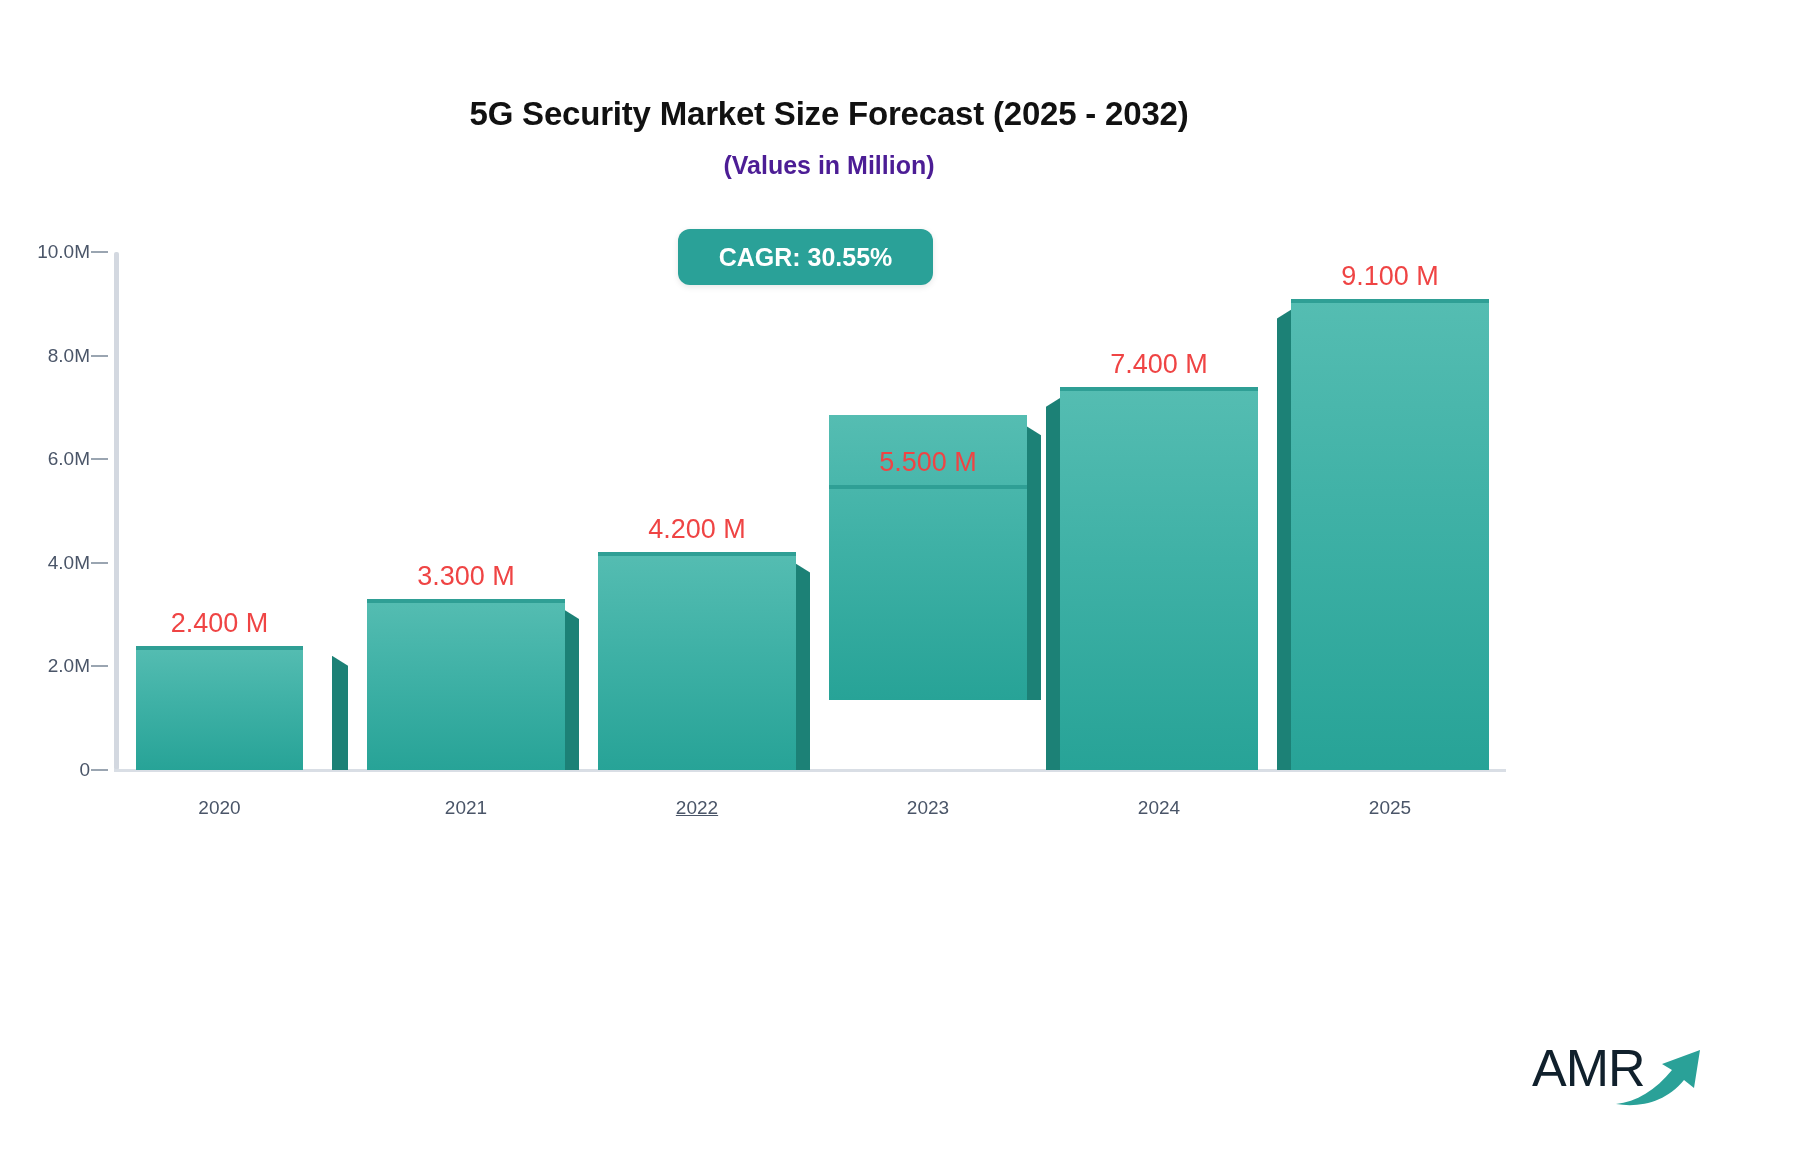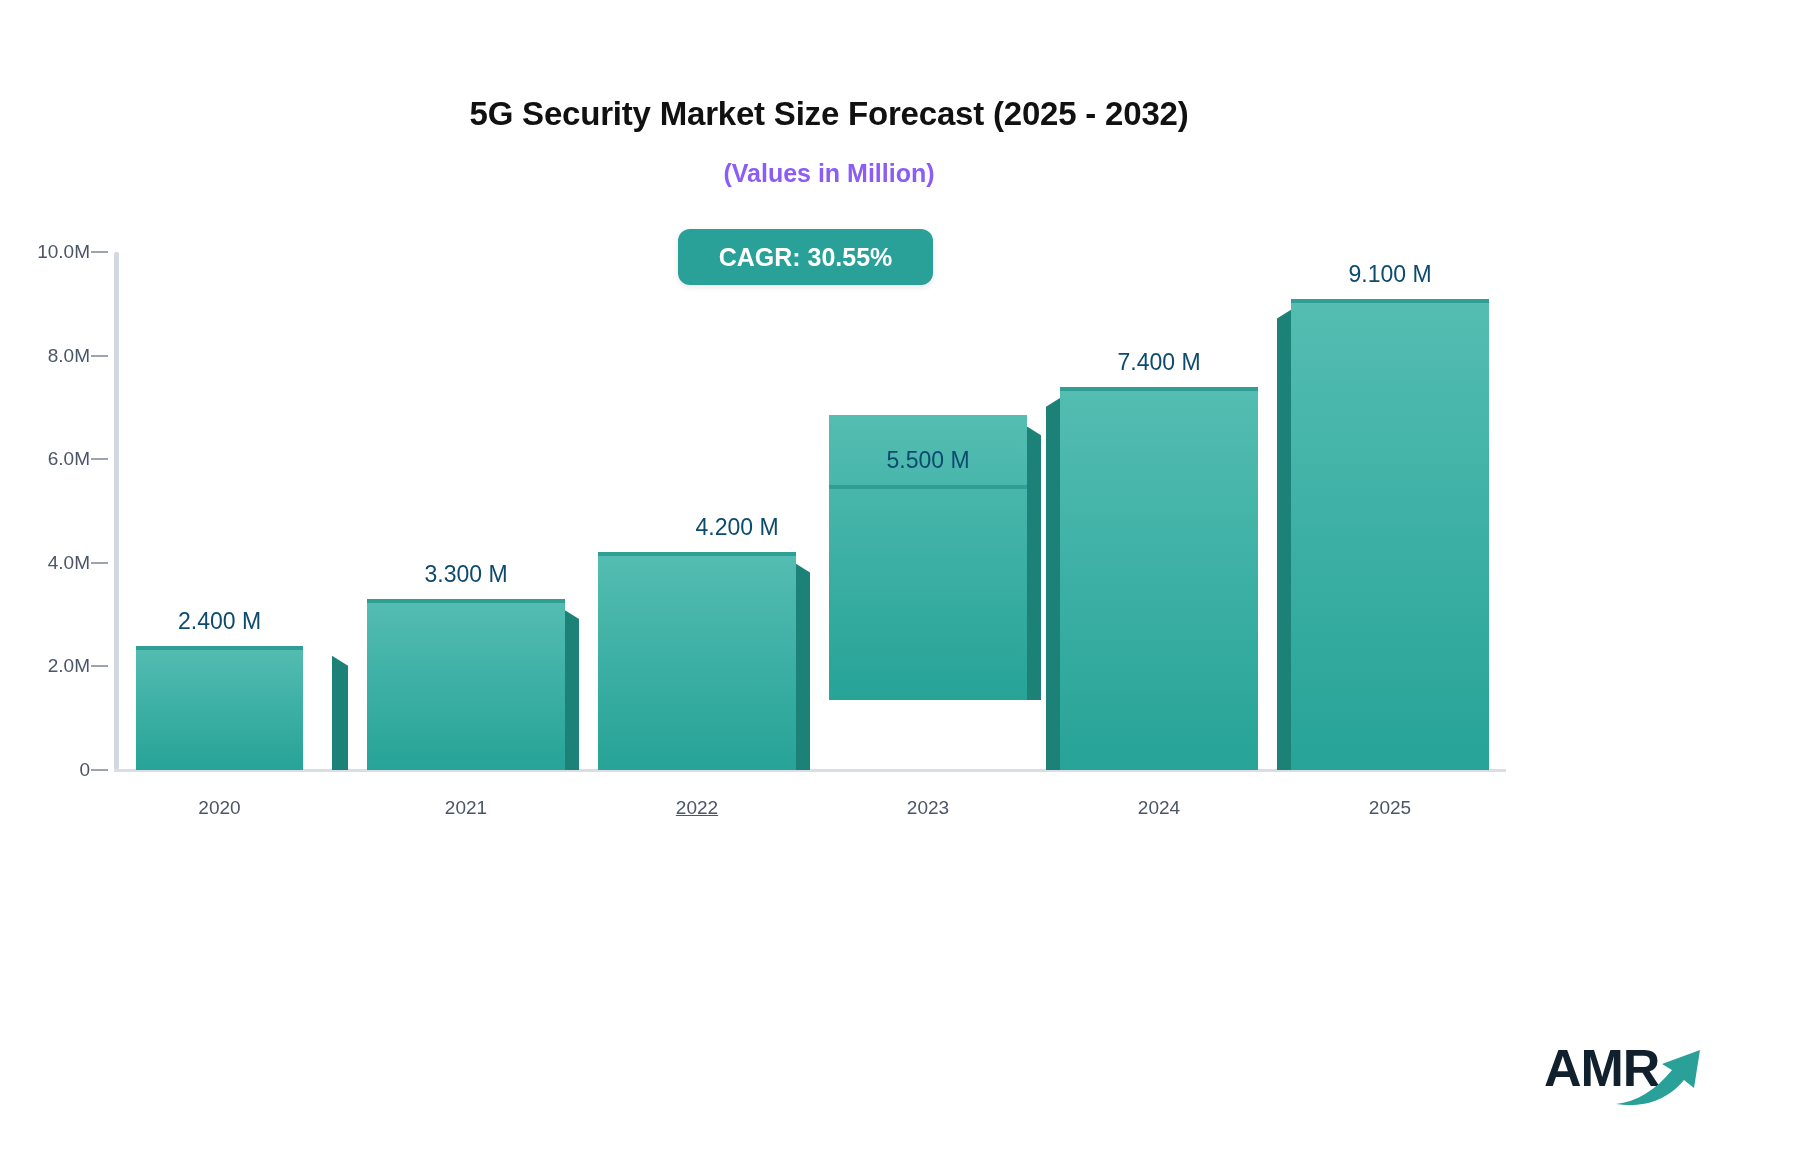--- a/index.html
+++ b/index.html
@@ -35,24 +35,24 @@
   }
   #chart-title {
     font-size: 33px;
     font-weight: bold;
     color: #111111;
     letter-spacing: -0.2px;
     line-height: 1.1;
     white-space: nowrap;
   }
   #chart-subtitle {
-    margin-top: 28px;
+    margin-top: 20px;
     font-size: 25px;
     font-weight: bold;
-    color: #8b5cf6;
+    color: #4c1d95;
     line-height: 1.1;
     white-space: nowrap;
   }
 
   
   #cagr-badge {
     position: absolute;
     left: 678px;
     top: 229px;
     width: 255px;
@@ -142,22 +142,22 @@
   .bar-top-bevel {
     position: absolute;
     left: 0;
     width: 100%;
     height: 4px;
     background: #2f9f95;
   }
   .bar-value-label {
     position: absolute;
     text-align: center;
-    font-size: 23px;
-    color: #0c4a6e;
+    font-size: 27px;
+    color: #ef4444;
     white-space: nowrap;
     left: 50%;
     transform: translateX(-50%);
   }
   .x-tick-label {
     position: absolute;
     text-align: center;
     font-size: 19px;
     color: #4a5568;
     white-space: nowrap;
@@ -169,24 +169,24 @@
   
   #amr-logo {
     position: absolute;
     left: 1528px;
     top: 1040px;
     width: 170px;
     height: 74px;
   }
   #amr-logo-text {
     position: absolute;
-    left: 16px;
+    left: 4px;
     top: 2px;
     font-size: 52px;
-    font-weight: bold;
+    font-weight: normal;
     color: #10202c;
     letter-spacing: -1px;
     line-height: 1;
   }
   #amr-logo-arrow {
     position: absolute;
     left: 86px;
     top: 6px;
     width: 92px;
     height: 62px;
@@ -235,21 +235,21 @@
           <div class="bar-side-right" style="height: 160.94px; width: 16px; left: 196px; clip-path: polygon(0px 0px, 100% 10px, 100% 100%, 0px 100%);"></div>
           <div class="bar-face" style="height: 170.94px;"></div>
           <div class="bar-top-bevel" style="top: 0px;"></div>
           <div class="bar-value-label" style="top: -38px;">3.300 M</div>
           <div class="x-tick-label" style="top: 197.94px;">2021</div>
         </div>
         <div class="bar-group" style="left: 598px; top: 552.44px; width: 198px; height: 217.56px;">
           <div class="bar-side-right" style="height: 207.56px; width: 16px; left: 196px; clip-path: polygon(0px 0px, 100% 10px, 100% 100%, 0px 100%);"></div>
           <div class="bar-face" style="height: 217.56px;"></div>
           <div class="bar-top-bevel" style="top: 0px;"></div>
-          <div class="bar-value-label" style="top: -38px; margin-left: 40px;">4.200 M</div>
+          <div class="bar-value-label" style="top: -38px;">4.200 M</div>
           <div class="x-tick-label" style="top: 244.56px; text-decoration: underline;">2022</div>
         </div>
         <div class="bar-group" style="left: 829px; top: 485.1px; width: 198px; height: 215px;">
           <div class="bar-side-right" style="height: 274.9px; width: 16px; left: 196px; clip-path: polygon(0px 0px, 100% 10px, 100% 100%, 0px 100%);"></div>
           <div class="bar-face" style="height: 284.9px;"></div>
           <div class="bar-top-bevel" style="top: 0px;"></div>
           <div class="bar-value-label" style="top: -38px;">5.500 M</div>
           <div class="x-tick-label" style="top: 311.9px;">2023</div>
         </div>
         <div class="bar-group" style="left: 1060px; top: 386.68px; width: 198px; height: 383.32px;">

